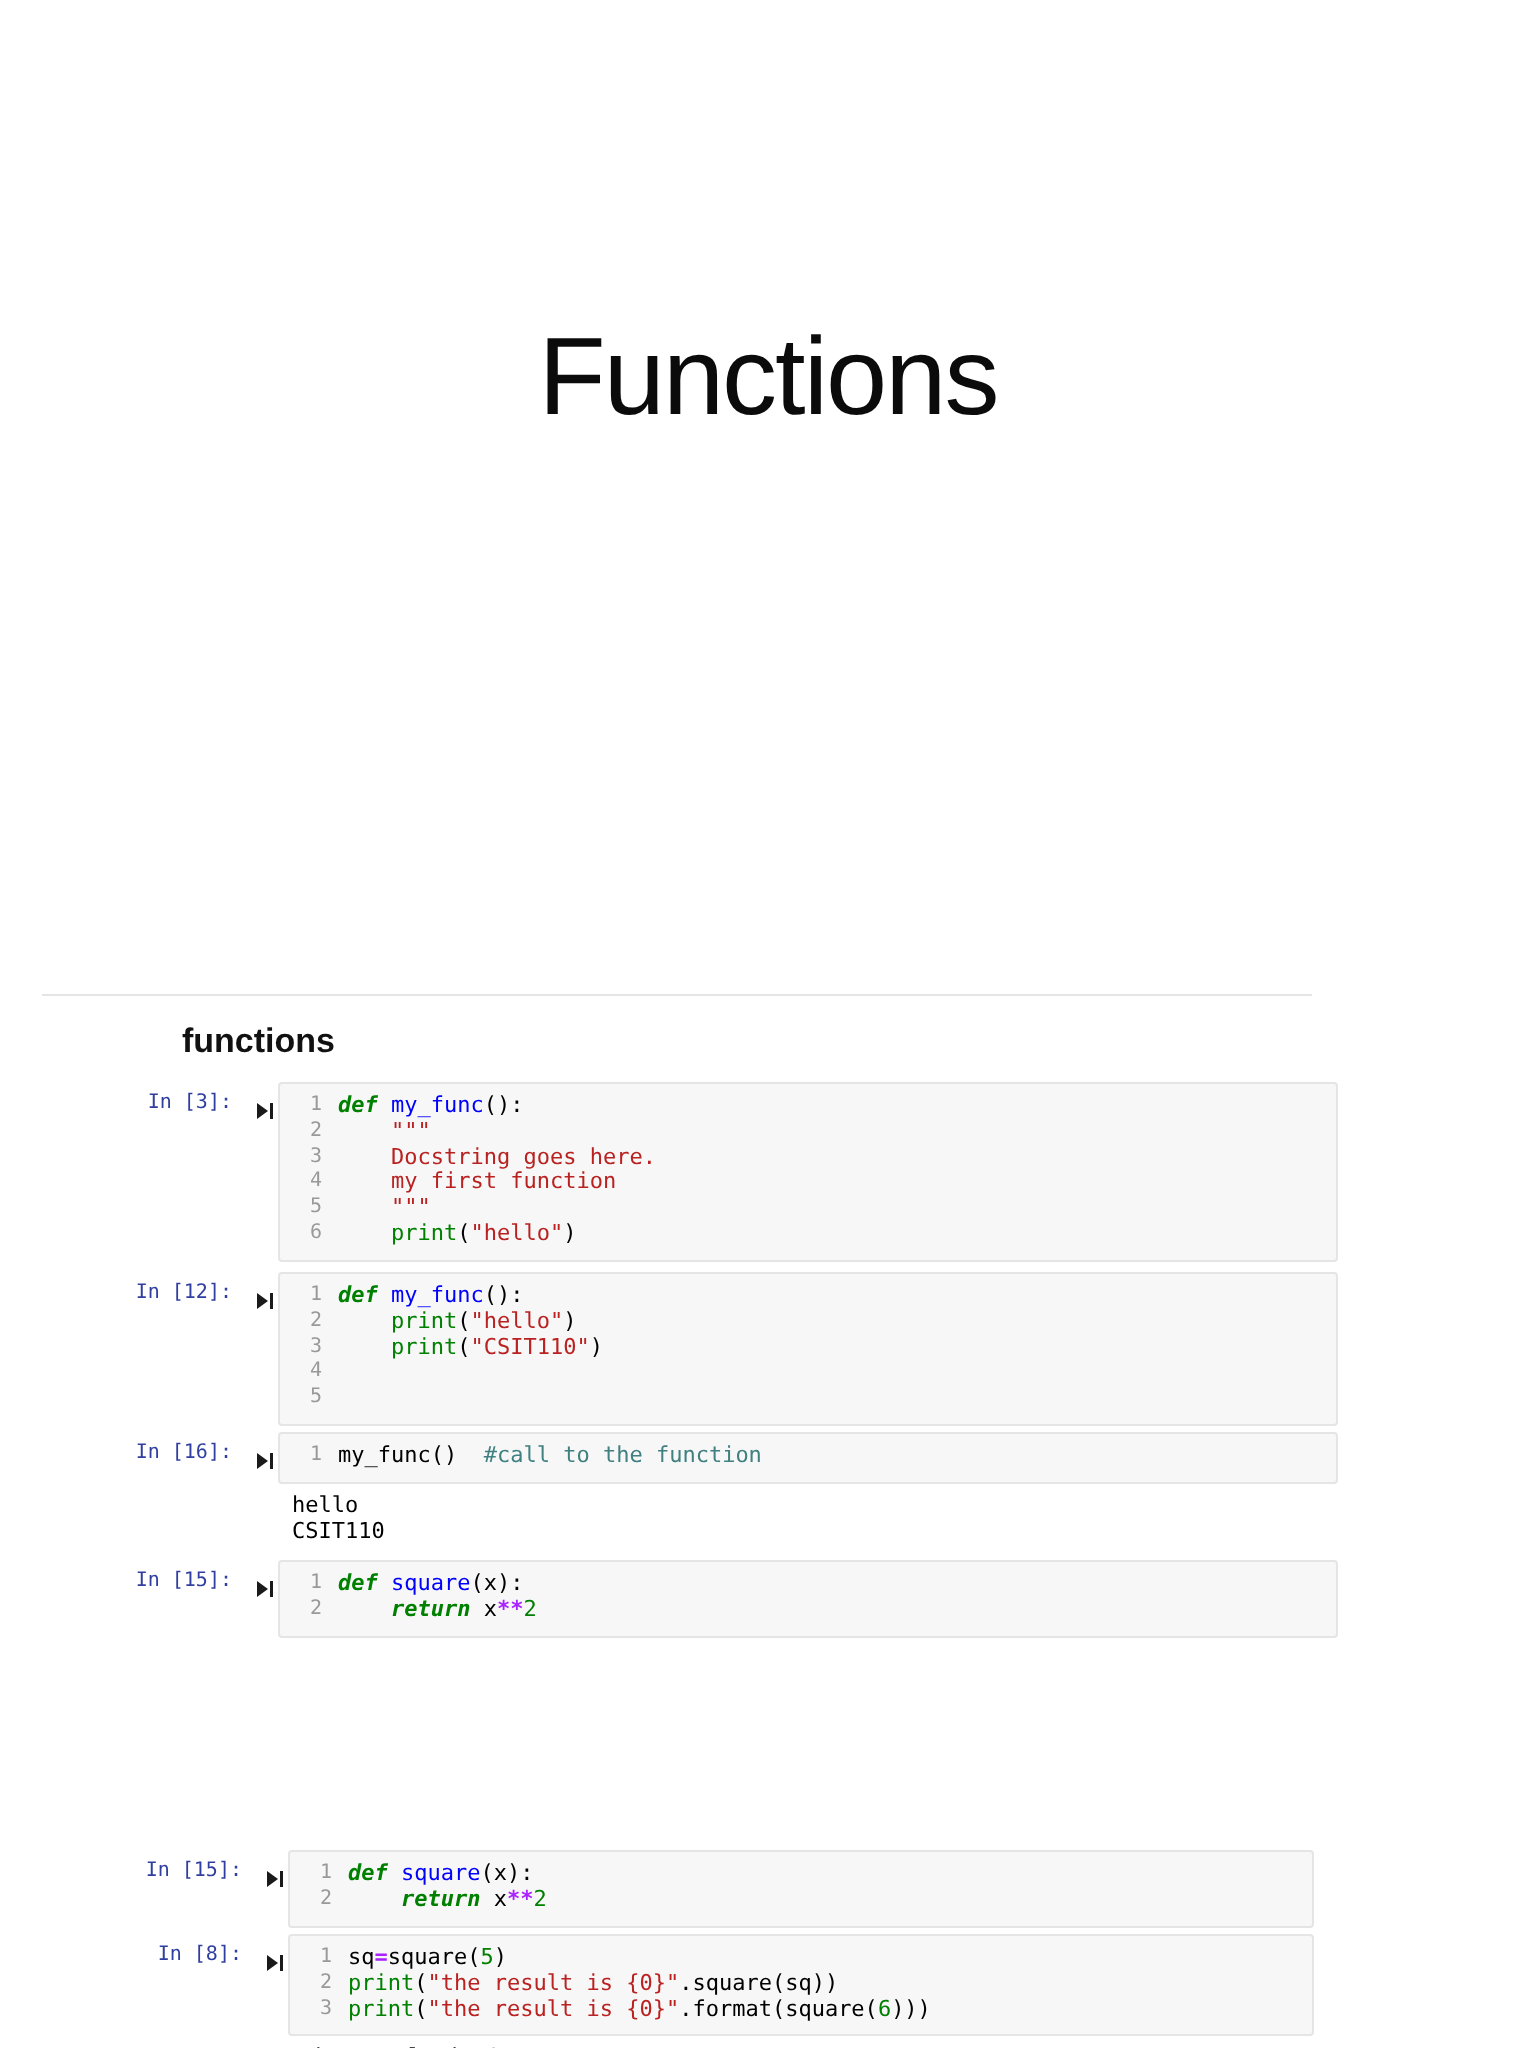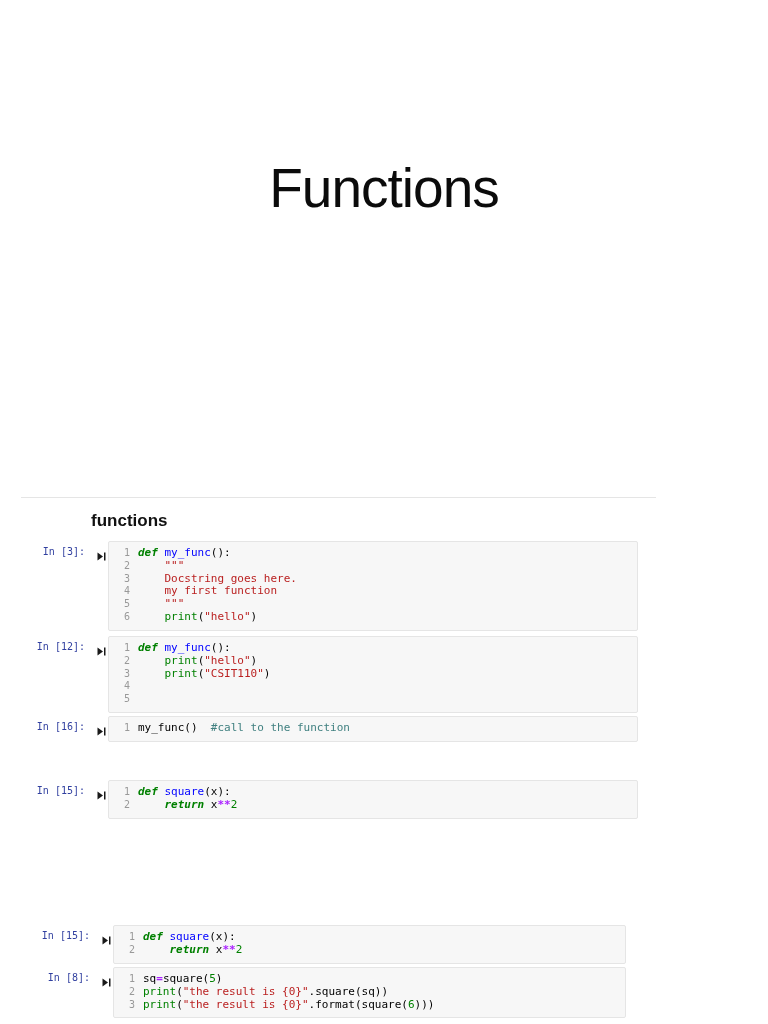--- a/index.html
+++ b/index.html
@@ -25,21 +25,21 @@
   }
   .divider{
     position:absolute; top:497px; left:21px; width:635px; height:1px;
     background:var(--cellBorder); border:none;
   }
   .nb-heading{
     position:absolute; top:511px; left:91px;
     font-size:17px; font-weight:700; color:#111;
     font-family:"Liberation Sans", sans-serif;
   }
-  .cell{position:absolute;}
+  .cell{position:absolute;margin-left:31px;}
   .prompt{
     position:absolute; left:-73px; top:5px; width:50px;
     text-align:right;
     font-family:"DejaVu Sans Mono","Liberation Mono",monospace;
     font-size:10px; line-height:12px;
     color:var(--prompt);
     white-space:nowrap;
   }
   .run-icon{
     position:absolute; left:-11px; top:6px; width:9px; height:9px;
@@ -117,20 +117,22 @@
       </div>
       <div class="cell" style="top: 716px; left: 108px; width: 530px;">
         <div class="prompt">In [16]:</div>
         <div class="run-icon"><svg width="9" height="9" viewBox="0 0 9 9">
             <path d="M0.5 0.5 L6 4.5 L0.5 8.5 Z" fill="#1a1a1a"></path>
             <rect x="7" y="0.5" width="1.5" height="8" fill="#1a1a1a"></rect>
           </svg></div>
         <div class="codebox">
           <div class="codeline"><span class="ln">1</span><span class="code"><span class="tok-pl">my_func()  </span><span class="tok-cm">#call to the function</span></span></div>
         </div>
+        <div class="output">hello
+CSIT110</div>
       </div>
       <div class="cell" style="top: 780px; left: 108px; width: 530px;">
         <div class="prompt">In [15]:</div>
         <div class="run-icon"><svg width="9" height="9" viewBox="0 0 9 9">
             <path d="M0.5 0.5 L6 4.5 L0.5 8.5 Z" fill="#1a1a1a"></path>
             <rect x="7" y="0.5" width="1.5" height="8" fill="#1a1a1a"></rect>
           </svg></div>
         <div class="codebox">
           <div class="codeline"><span class="ln">1</span><span class="code"><span class="tok-kw">def</span><span class="tok-pl"> </span><span class="tok-fn">square</span><span class="tok-pl">(x):</span></span></div>
           <div class="codeline"><span class="ln">2</span><span class="code"><span class="tok-pl">    </span><span class="tok-kw">return</span><span class="tok-pl"> x</span><span class="tok-op">**</span><span class="tok-nu">2</span></span></div>

